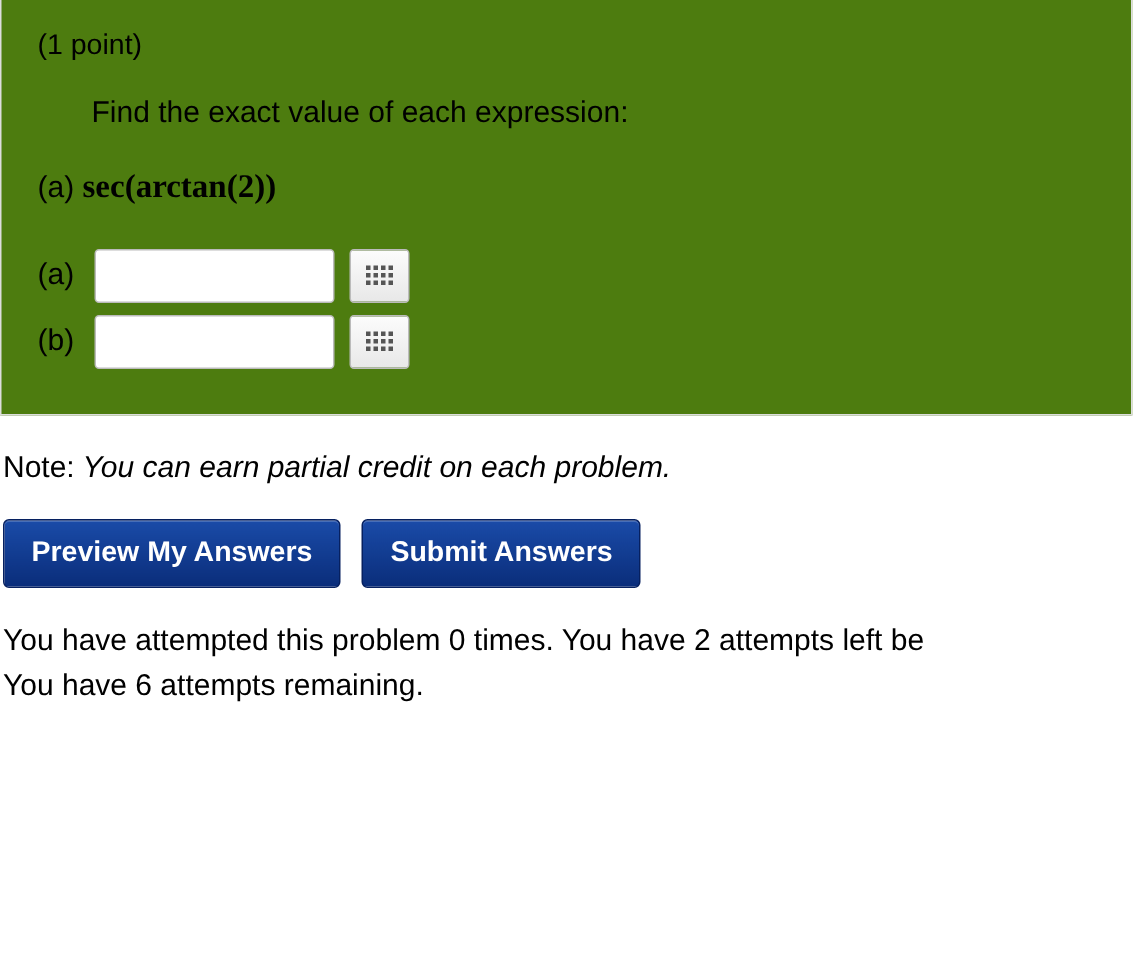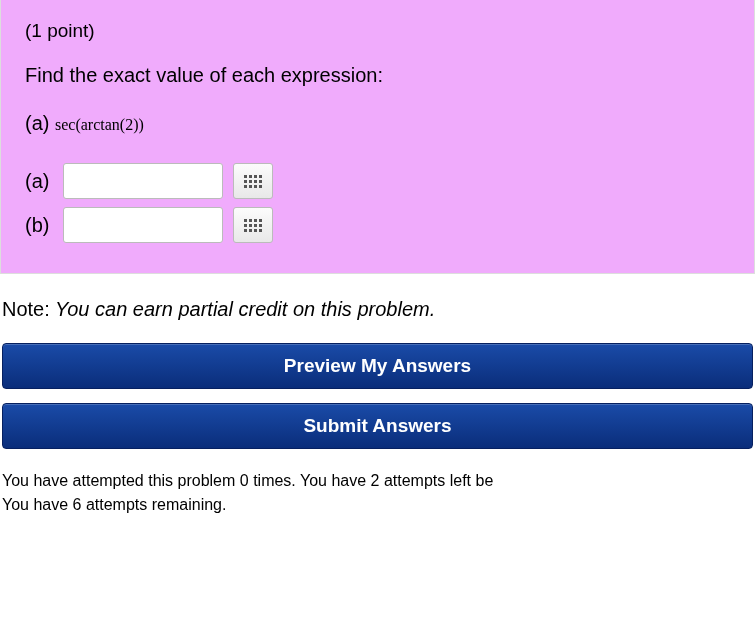--- a/index.html
+++ b/index.html
@@ -7,42 +7,44 @@
       margin: 0;
       padding: 0;
     }
     body {
       font-family: Arial, Helvetica, sans-serif;
       font-size: 18px;
       color: #000;
       width: 755px;
     }
     .problem-box {
-      background: #f0abfc;
+      background: #4d7c0f;
       border: 1px solid #ddd;
       border-top: none;
       padding: 20px 24px 30px 24px;
       margin-bottom: 24px;
     }
     .points {
       font-size: 19px;
       margin-bottom: 22px;
     }
     .instruction {
       font-size: 20px;
       margin-bottom: 22px;
+      margin-left: 36px;
     }
     .expressions {
       margin-bottom: 26px;
       font-size: 20px;
       line-height: 1.4;
     }
     .math {
       font-family: "Times New Roman", Times, serif;
-      font-size: 16px;
+      font-size: 22px;
+      font-weight: bold;
     }
     .superscript {
       font-size: 0.7em;
       vertical-align: super;
       position: relative;
       top: 0.15em;
     }
     .frac {
       display: inline-block;
       vertical-align: middle;
@@ -114,35 +116,34 @@
     .note-line .note-label {
       font-weight: normal;
     }
     .note-line .note-text {
       font-style: italic;
     }
     .button-row {
       display: flex;
       gap: 14px;
       margin: 0 2px 20px 2px;
-      flex-direction: column;
     }
     .action-btn {
       background: linear-gradient(#1a4ba8, #0a2d7a);
       border: 1px solid #062060;
       border-radius: 4px;
       color: #fff;
       font-size: 19px;
       font-weight: bold;
       padding: 11px 18px;
       cursor: pointer;
       box-shadow: inset 0 1px 0 rgba(255,255,255,0.2);
     }
     .status-text {
-      font-size: 16px;
+      font-size: 20px;
       line-height: 1.5;
       margin: 0 2px;
     }
   </style>
 </head>
 <body>
 
 <div class="problem-box">
   <div class="points">(1 point)</div>
   <div class="instruction">Find the exact value of each expression:</div>
@@ -191,21 +192,21 @@
             <span></span>
             <span></span>
             <span></span>
         </div>
       </div>
     </div>
   </div>
 </div>
 
 <div class="note-line">
-  <span class="note-label">Note:</span><span class="note-text"> You can earn partial credit on this problem.</span>
+  <span class="note-label">Note:</span><span class="note-text"> You can earn partial credit on each problem.</span>
 </div>
 
 <div class="button-row">
   <button class="action-btn">Preview My Answers</button>
   <button class="action-btn">Submit Answers</button>
 </div>
 
 <div class="status-text">
   <div>You have attempted this problem 0 times. You have 2 attempts left be</div>
   <div>You have 6 attempts remaining.</div>

